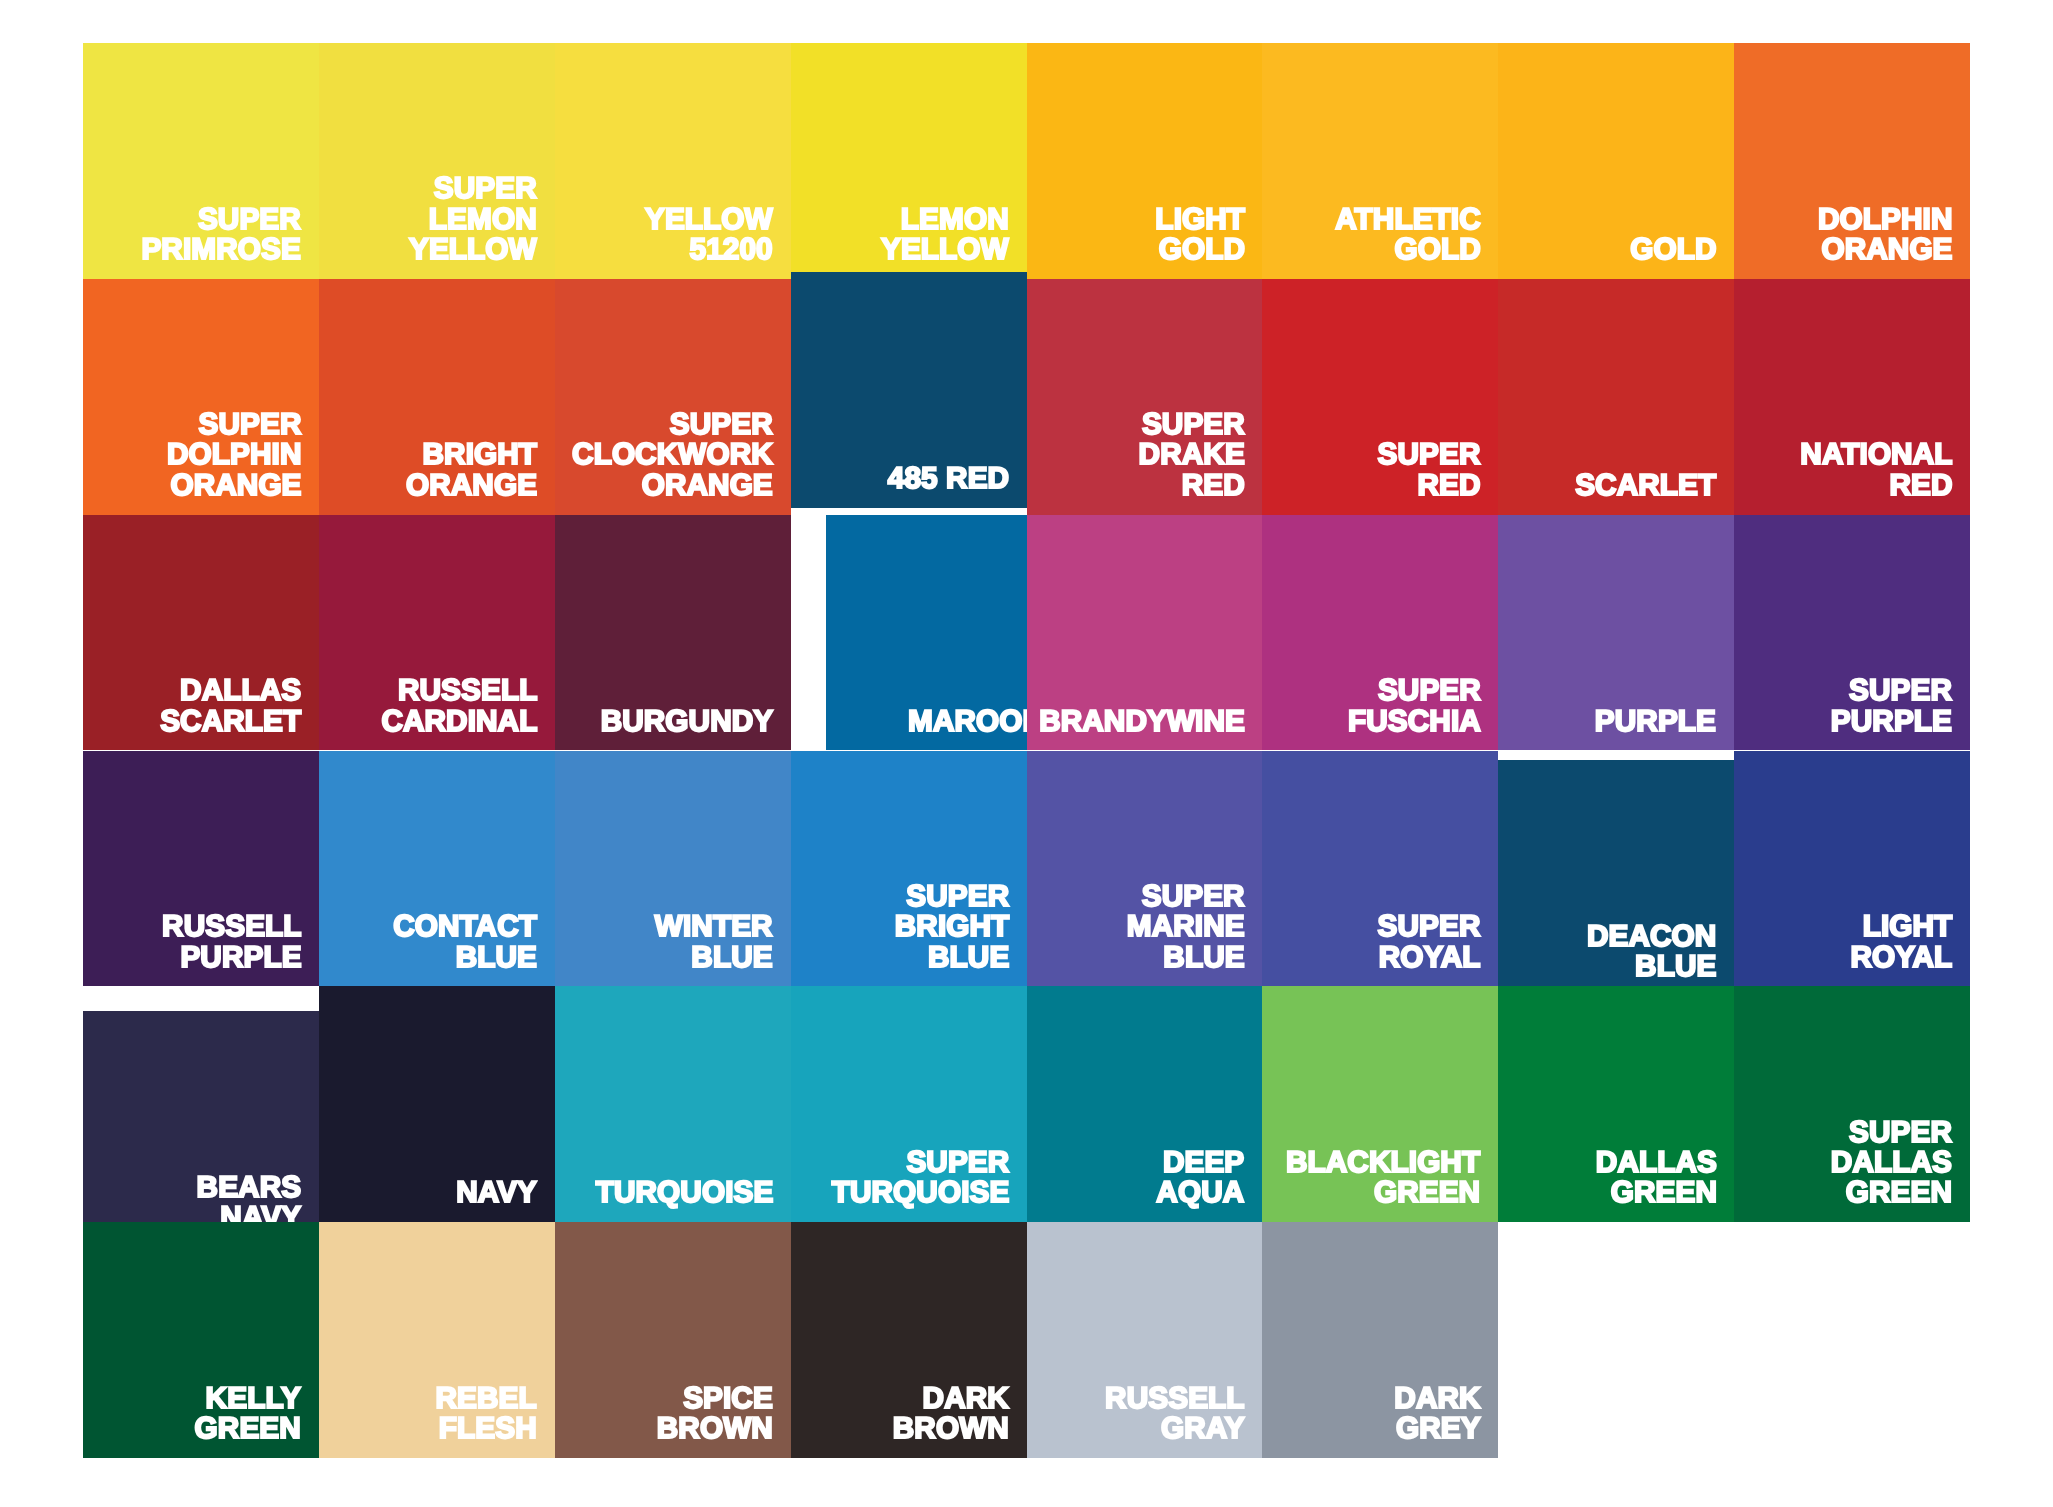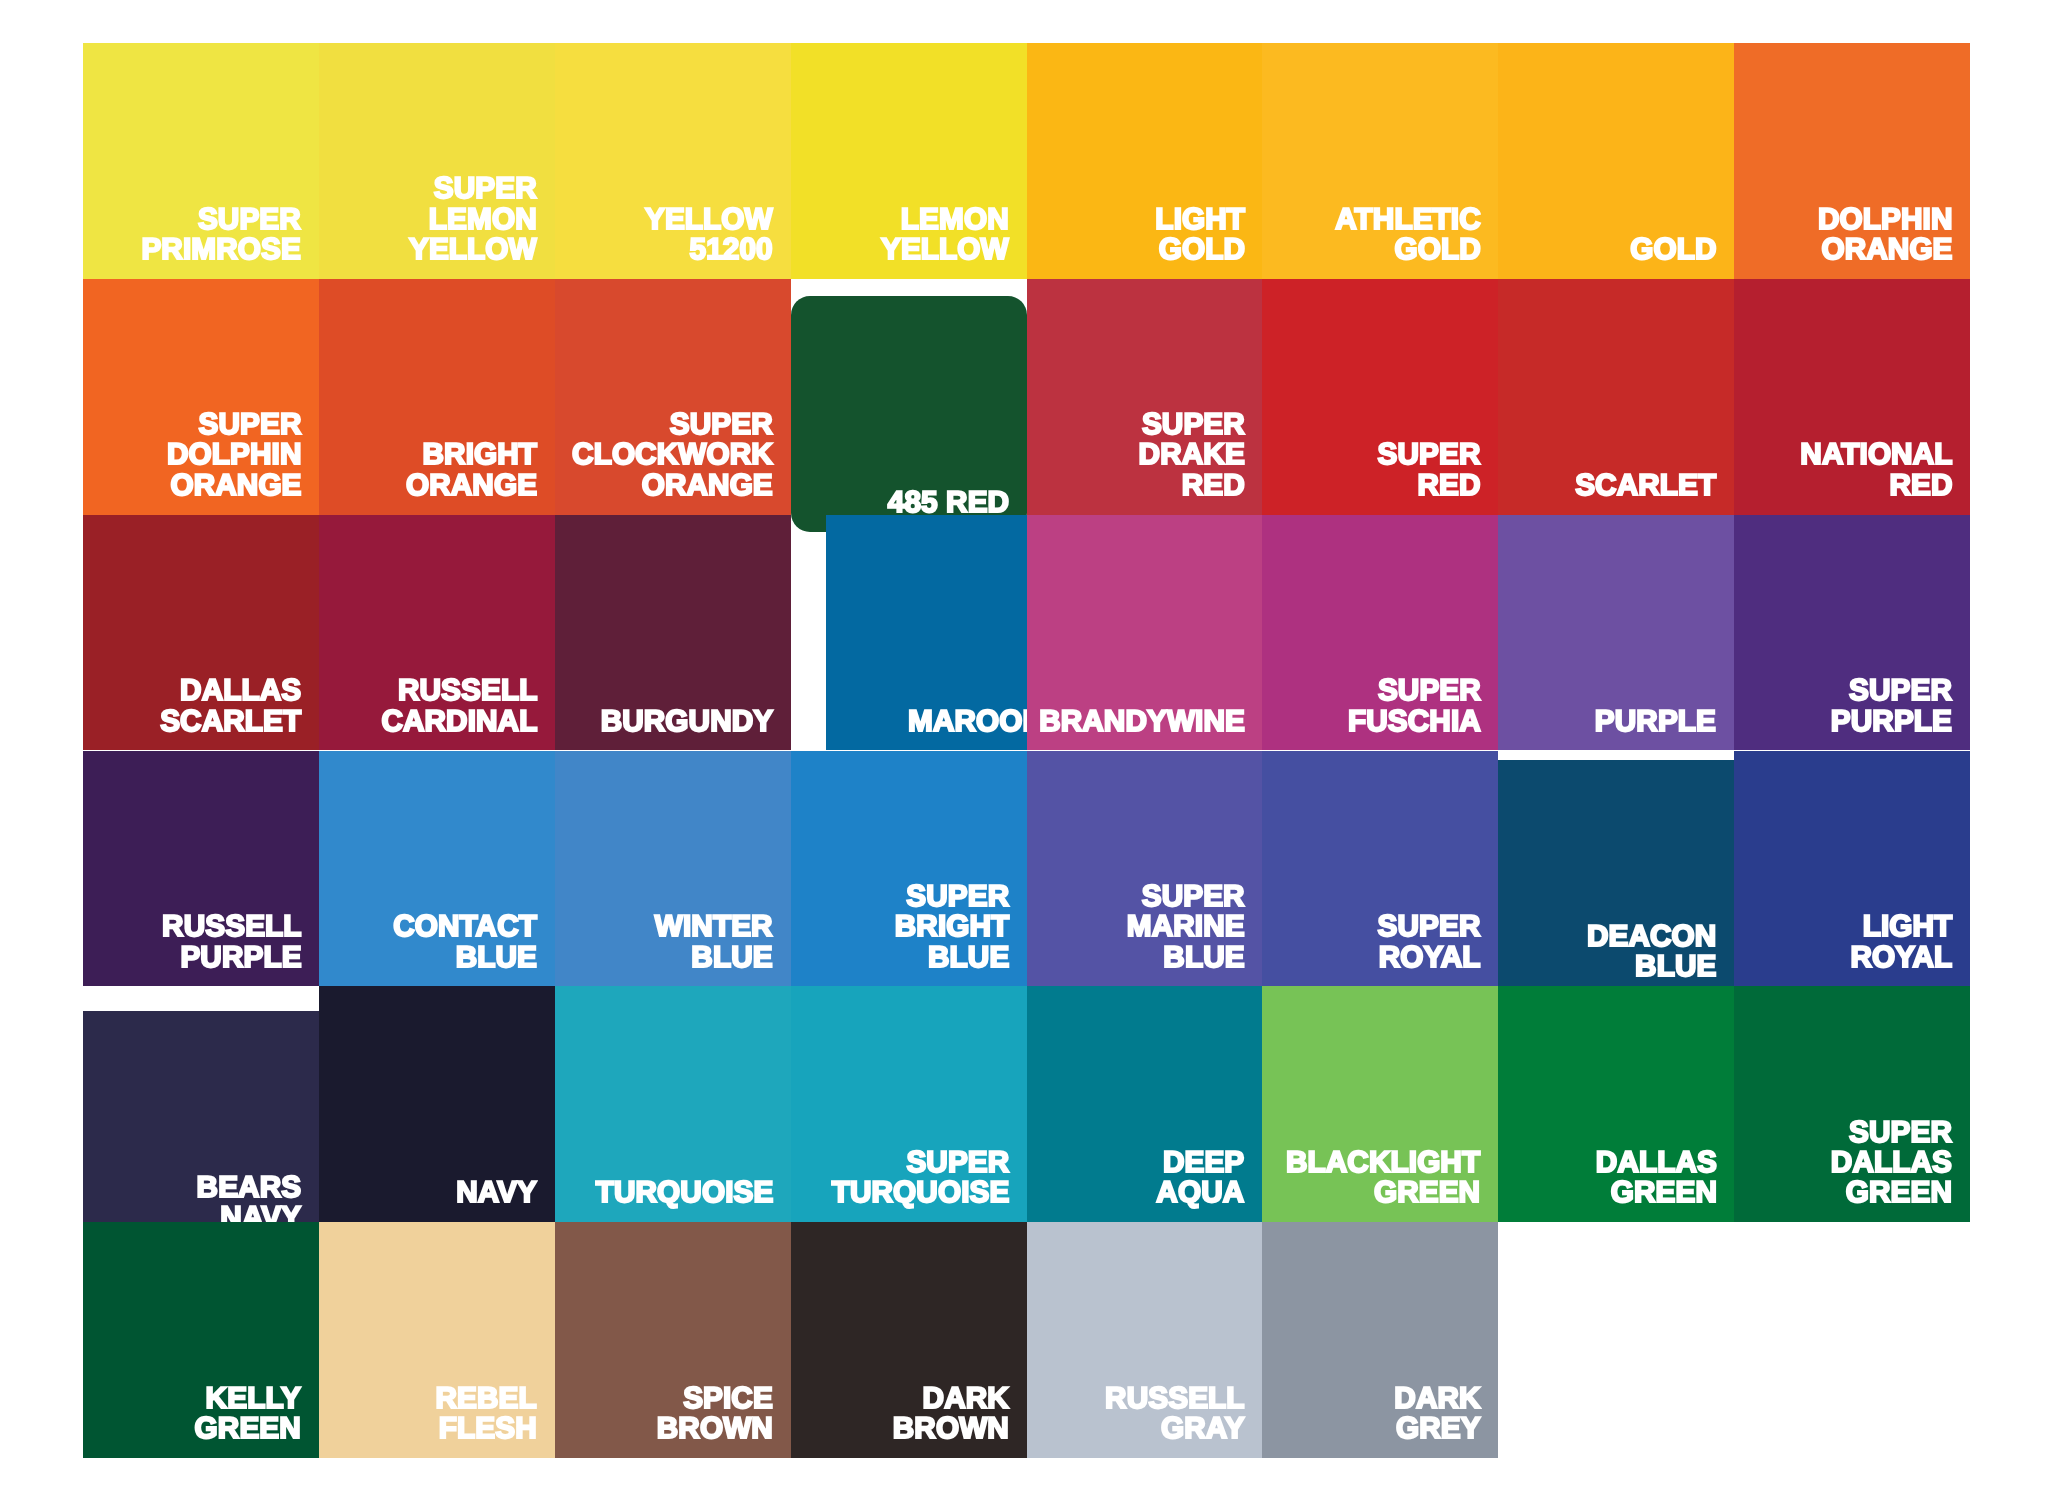--- a/index.html
+++ b/index.html
@@ -54,21 +54,21 @@
   </div>
   <div class="swatch" style="left: 0px; top: 235.833px; background-color: rgb(241, 101, 34);">
     <div class="swatch-label"><span class="swatch-line">SUPER</span><br><span class="swatch-line">DOLPHIN</span><br><span class="swatch-line">ORANGE</span></div>
   </div>
   <div class="swatch" style="left: 235.875px; top: 235.833px; background-color: rgb(222, 76, 38);">
     <div class="swatch-label"><span class="swatch-line">BRIGHT</span><br><span class="swatch-line">ORANGE</span></div>
   </div>
   <div class="swatch" style="left: 471.75px; top: 235.833px; background-color: rgb(216, 73, 45);">
     <div class="swatch-label"><span class="swatch-line">SUPER</span><br><span class="swatch-line">CLOCKWORK</span><br><span class="swatch-line">ORANGE</span></div>
   </div>
-  <div class="swatch" style="left: 707.625px; top: 253px; background-color: #14532d; border-radius: 19px;">
+  <div class="swatch" style="left: 707.625px; top: 229px; background-color: #0c4a6e;">
     <div class="swatch-label"><span class="swatch-line">485 RED</span></div>
   </div>
   <div class="swatch" style="left: 943.5px; top: 235.833px; background-color: rgb(188, 50, 64);">
     <div class="swatch-label"><span class="swatch-line">SUPER</span><br><span class="swatch-line">DRAKE</span><br><span class="swatch-line">RED</span></div>
   </div>
   <div class="swatch" style="left: 1179.38px; top: 235.833px; background-color: rgb(205, 34, 39);">
     <div class="swatch-label"><span class="swatch-line">SUPER</span><br><span class="swatch-line">RED</span></div>
   </div>
   <div class="swatch" style="left: 1415.25px; top: 235.833px; background-color: rgb(198, 42, 40);">
     <div class="swatch-label"><span class="swatch-line">SCARLET</span></div>

